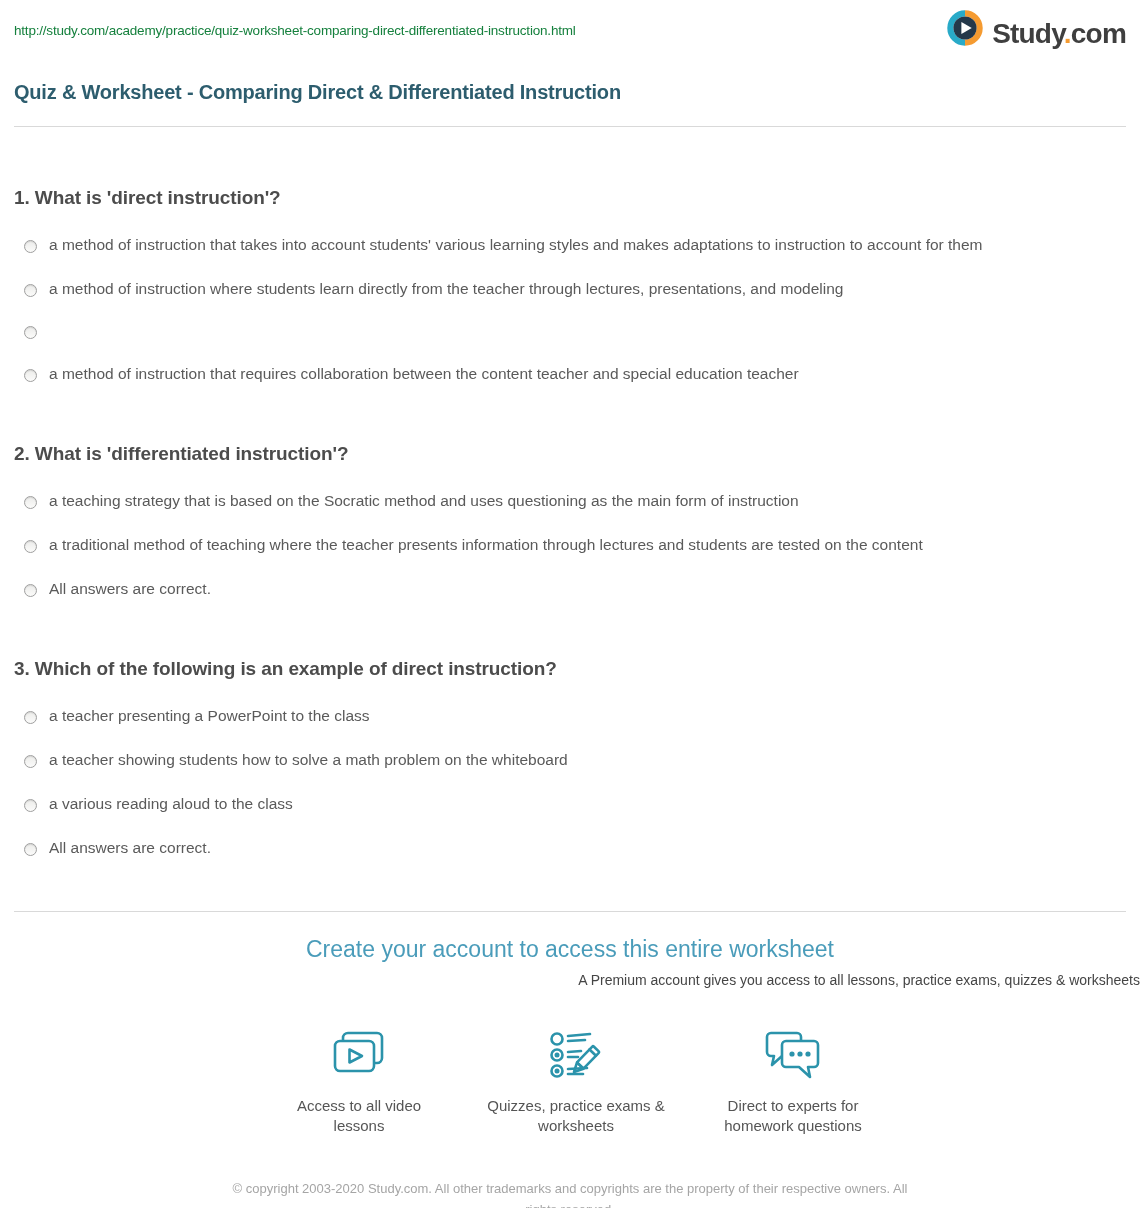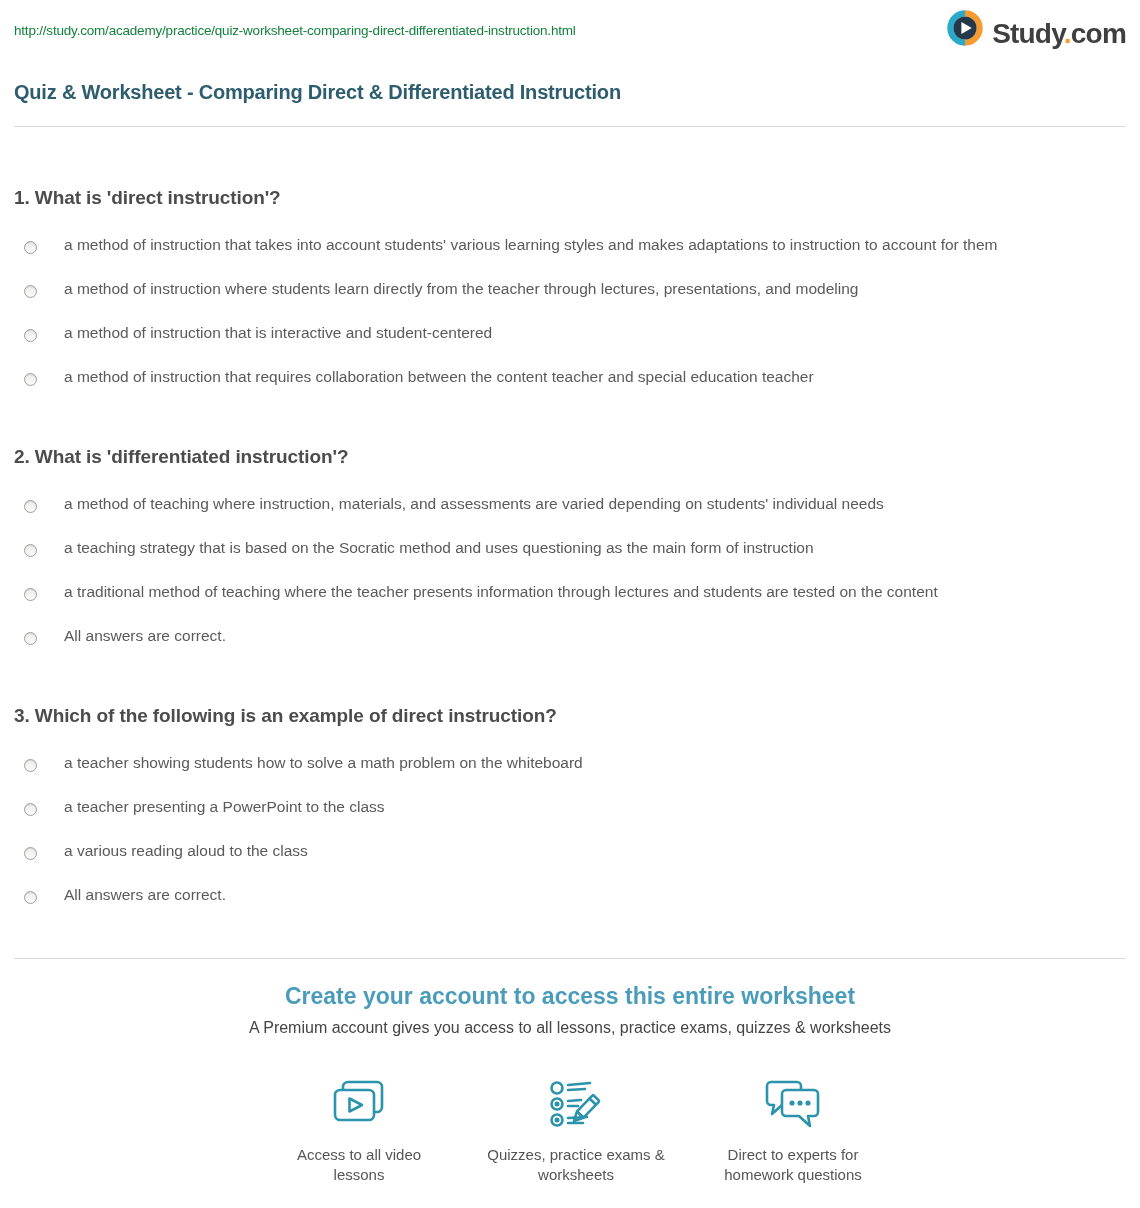--- a/index.html
+++ b/index.html
@@ -48,22 +48,22 @@
   .question { margin-top: 60px; }
   .question-heading {
     margin: 0 0 27px 0;
     font-size: 19px;
     font-weight: bold;
     color: #4c4c4c;
     letter-spacing: -0.1px;
   }
   .option {
     display: flex;
-    align-items: flex-end;
-    gap: 27px;
+    align-items: center;
+    gap: 12px;
     margin-bottom: 26px;
     padding-left: 10px;
     cursor: pointer;
   }
   .option:last-child { margin-bottom: 0; }
   .radio {
     flex: none;
     width: 13px;
     height: 13px;
     margin-top: 2px;
@@ -76,28 +76,29 @@
     font-size: 15.5px;
     line-height: 18px;
     color: #5a5a5a;
   }
 
   
   .cta { text-align: center; padding-top: 24px; }
   .cta-heading {
     margin: 0;
     font-size: 23px;
-    font-weight: bold;
+    font-weight: normal;
     color: #4a9cba;
     cursor: pointer;
   }
   .cta-subtitle {
     margin: 9px 0 0 0;
-    font-size: 16px;
+    font-size: 14px;
     color: #454545;
+    text-align: right;
   }
   .features {
     display: flex;
     justify-content: center;
     margin-top: 40px;
     margin-left: 12px;
   }
   .feature { width: 217px; }
   .feature-icon { display: block; margin: 0 auto; }
   .feature-label {
@@ -149,57 +150,52 @@
     <div class="option">
       <span class="radio"></span>
       <span class="option-text">a method of instruction that takes into account students' various learning styles and makes adaptations to instruction to account for them</span>
     </div>
     <div class="option">
       <span class="radio"></span>
       <span class="option-text">a method of instruction where students learn directly from the teacher through lectures, presentations, and modeling</span>
     </div>
     <div class="option">
       <span class="radio"></span>
-      <span class="option-text">a method of instruction that is interactive and student-centered</span>
     </div>
     <div class="option">
       <span class="radio"></span>
       <span class="option-text">a method of instruction that requires collaboration between the content teacher and special education teacher</span>
     </div>
   </div>
 
   <div class="question">
     <h2 class="question-heading">2. What is 'differentiated instruction'?</h2>
     <div class="option">
       <span class="radio"></span>
-      <span class="option-text">a method of teaching where instruction, materials, and assessments are varied depending on students' individual needs</span>
-    </div>
-    <div class="option">
-      <span class="radio"></span>
       <span class="option-text">a teaching strategy that is based on the Socratic method and uses questioning as the main form of instruction</span>
     </div>
     <div class="option">
       <span class="radio"></span>
       <span class="option-text">a traditional method of teaching where the teacher presents information through lectures and students are tested on the content</span>
     </div>
     <div class="option">
       <span class="radio"></span>
       <span class="option-text">All answers are correct.</span>
     </div>
   </div>
 
   <div class="question">
     <h2 class="question-heading">3. Which of the following is an example of direct instruction?</h2>
     <div class="option">
       <span class="radio"></span>
+      <span class="option-text">a teacher presenting a PowerPoint to the class</span>
+    </div>
+    <div class="option">
+      <span class="radio"></span>
       <span class="option-text">a teacher showing students how to solve a math problem on the whiteboard</span>
-    </div>
-    <div class="option">
-      <span class="radio"></span>
-      <span class="option-text">a teacher presenting a PowerPoint to the class</span>
     </div>
     <div class="option">
       <span class="radio"></span>
       <span class="option-text">a various reading aloud to the class</span>
     </div>
     <div class="option">
       <span class="radio"></span>
       <span class="option-text">All answers are correct.</span>
     </div>
   </div>

